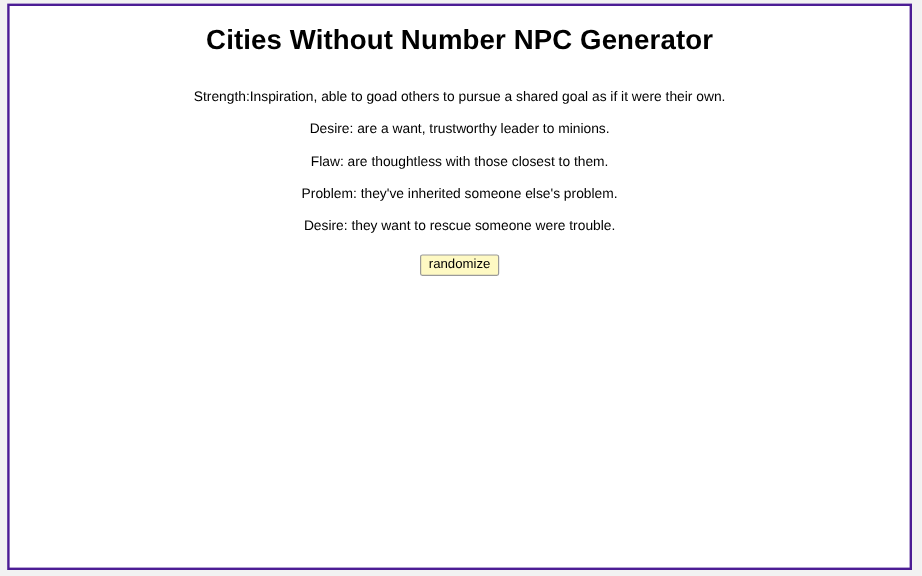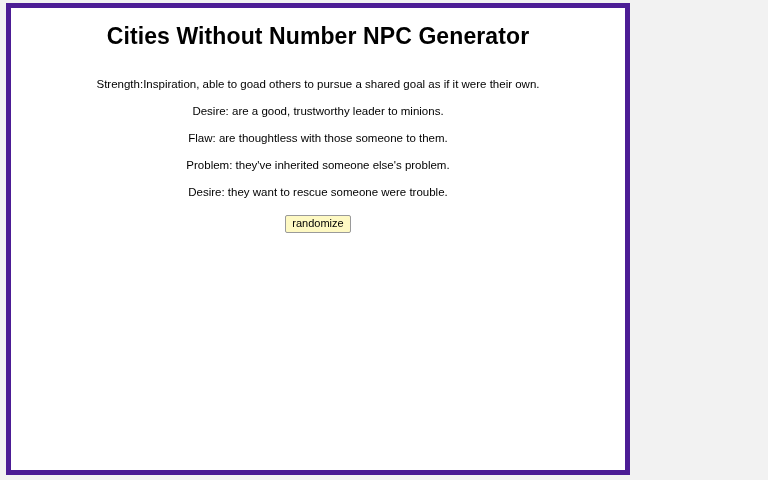--- a/index.html
+++ b/index.html
@@ -7,24 +7,24 @@
     padding: 0;
     background: #f2f2f2;
     width: 768px;
     height: 480px;
     overflow: hidden;
   }
   .page-frame {
     position: absolute;
     left: 6px;
     top: 3px;
-    width: 624px;
+    width: 754px;
     height: 472px;
     background: #ffffff;
-    border: 5px solid #4c1d95;
+    border: 2px solid #4c1d95;
     box-sizing: border-box;
     overflow: hidden;
   }
   .content {
     font-family: "Liberation Sans", sans-serif;
     color: #000000;
     text-align: center;
     padding-top: 13px;
   }
   h1.title {
@@ -70,25 +70,25 @@
 <div class="page-frame">
   <div class="content">
 
     <h1 class="title">Cities Without Number NPC Generator</h1>
 
     <div class="trait-row">
       <span class="trait-label">Strength:</span><span class="trait-value">Inspiration, able to goad others to pursue a shared goal as if it were their own.</span>
     </div>
 
     <div class="trait-row">
-      <span class="trait-label">Desire:</span><span class="trait-value"> are a good, trustworthy leader to minions.</span>
+      <span class="trait-label">Desire:</span><span class="trait-value"> are a want, trustworthy leader to minions.</span>
     </div>
 
     <div class="trait-row">
-      <span class="trait-label">Flaw:</span><span class="trait-value"> are thoughtless with those someone to them.</span>
+      <span class="trait-label">Flaw:</span><span class="trait-value"> are thoughtless with those closest to them.</span>
     </div>
 
     <div class="trait-row">
       <span class="trait-label">Problem:</span><span class="trait-value"> they've inherited someone else's problem.</span>
     </div>
 
     <div class="trait-row">
       <span class="trait-label">Desire:</span><span class="trait-value"> they want to rescue someone were trouble.</span>
     </div>
 

